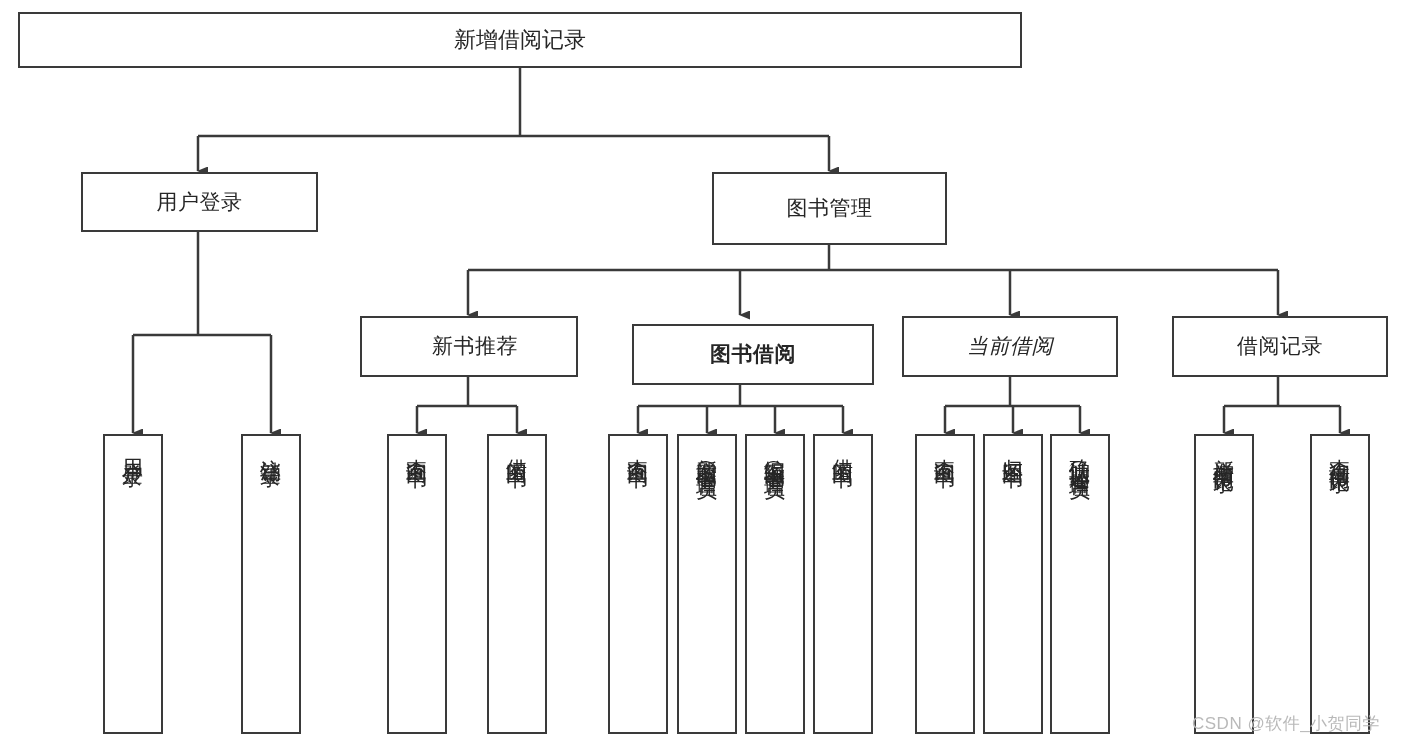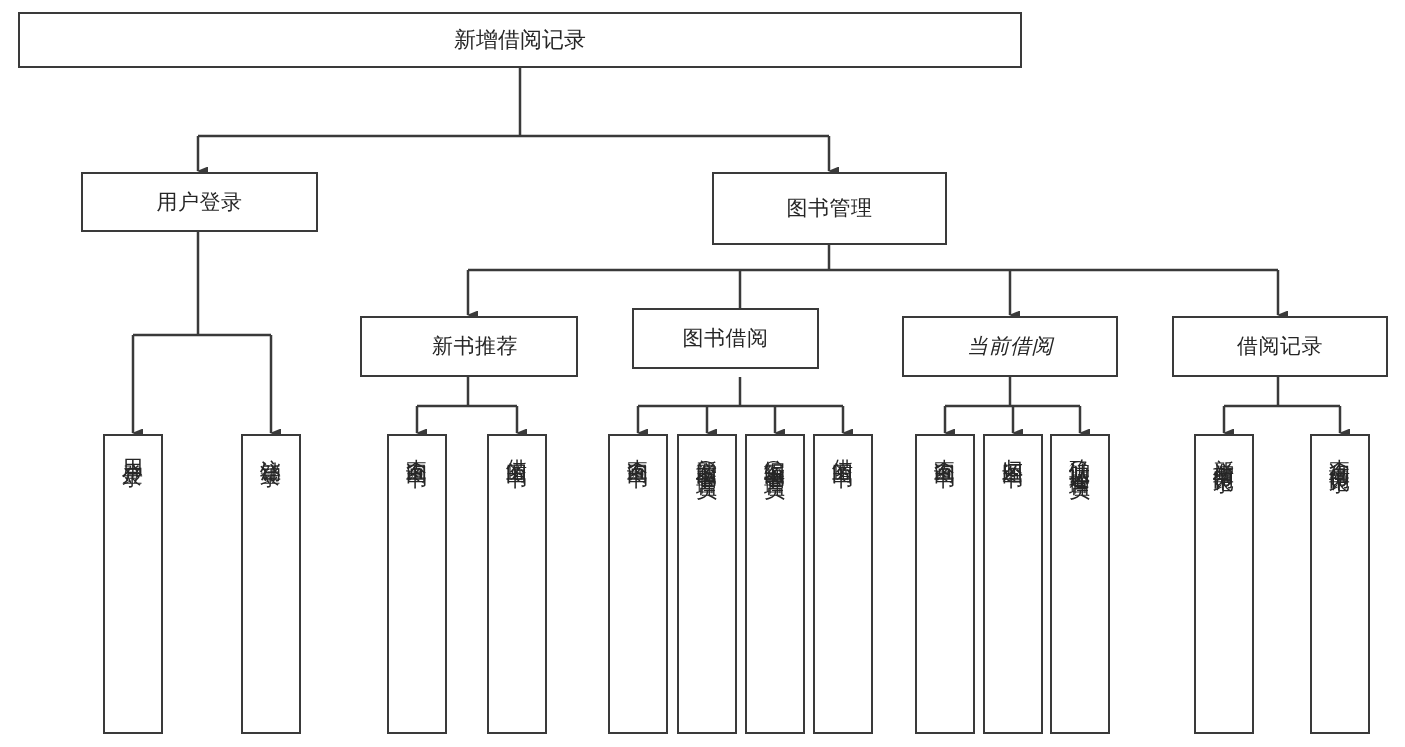--- a/index.html
+++ b/index.html
@@ -120,21 +120,21 @@
       </div>
       <div class="node node-h" style="left: 81px; top: 172px; width: 237px; height: 60px;">
         <span>用户登录</span>
       </div>
       <div class="node node-h" style="left: 712px; top: 172px; width: 235px; height: 73px;">
         <span>图书管理</span>
       </div>
       <div class="node node-h" style="left: 360px; top: 316px; width: 218px; height: 61px; padding-left: 12px;">
         <span>新书推荐</span>
       </div>
-      <div class="node node-h" style="left: 632px; top: 308px; width: 187px; height: 61px;">
+      <div class="node node-h" style="left: 632px; top: 324px; width: 242px; height: 61px; font-weight: bold;">
         <span>图书借阅</span>
       </div>
       <div class="node node-h" style="left: 902px; top: 316px; width: 216px; height: 61px; font-style: italic;">
         <span>当前借阅</span>
       </div>
       <div class="node node-h" style="left: 1172px; top: 316px; width: 216px; height: 61px;">
         <span>借阅记录</span>
       </div>
       <div class="node node-leaf" style="left: 103px; top: 434px; width: 60px; height: 300px;">
         <span class="vtext">用户登录</span>
@@ -170,14 +170,15 @@
         <span class="vtext">确认归还（管理员）</span>
       </div>
       <div class="node node-leaf" style="left: 1194px; top: 434px; width: 60px; height: 300px;">
         <span class="vtext">新增借阅记录</span>
       </div>
       <div class="node node-leaf" style="left: 1310px; top: 434px; width: 60px; height: 300px;">
         <span class="vtext">查询借阅记录</span>
       </div>
     </div>
 
+  <div class="watermark">CSDN @软件_小贺同学</div>
 
 </div>
 
 </body></html>

